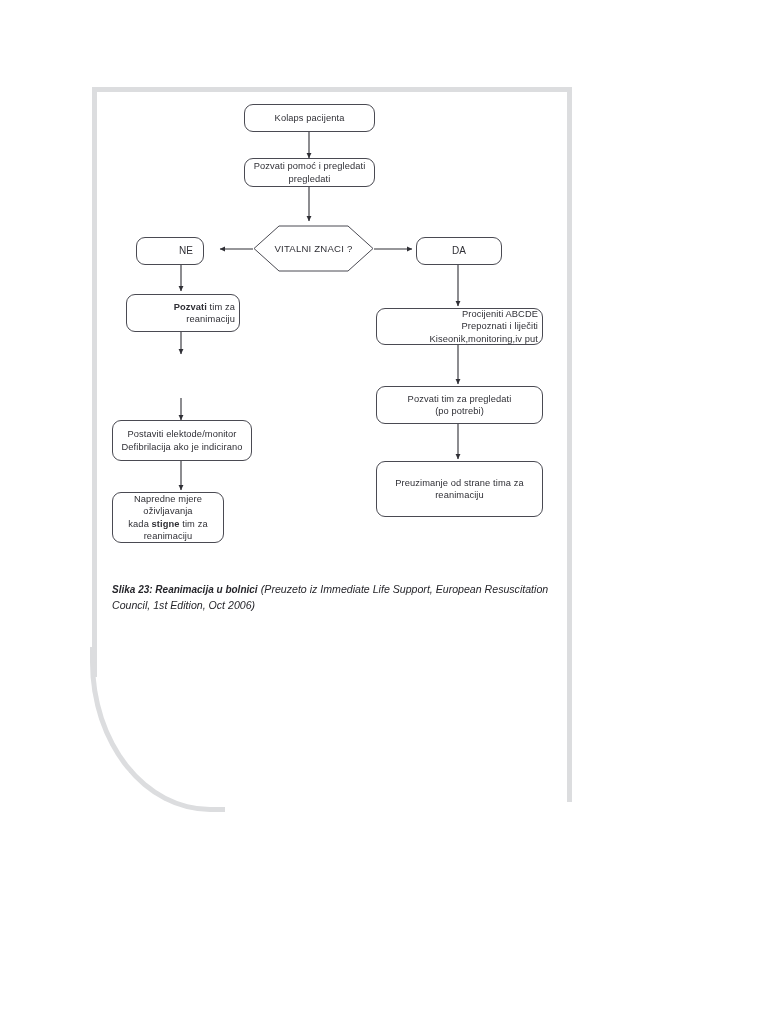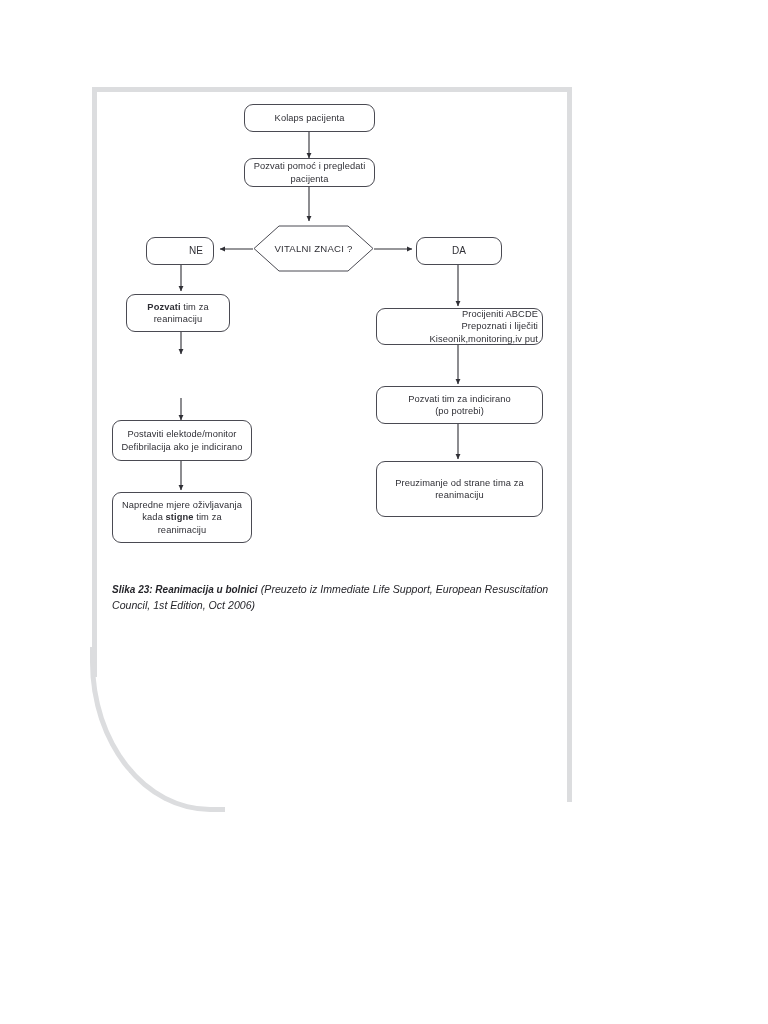--- a/index.html
+++ b/index.html
@@ -165,73 +165,73 @@
       </g>
     </svg>
 
     <div class="node" style="left:152px; top:17px; width:131px; height:28px;">
       <span class="txt">Kolaps pacijenta</span>
     </div>
 
     <div class="node" style="left:152px; top:71px; width:131px; height:29px;">
       <span class="txt">
         <span>Pozvati pomoć i pregledati</span><br>
-        <span>pacijenta</span>
+        <span>pregledati</span>
       </span>
     </div>
 
     <div class="diamond" style="left:161px; top:138px; width:121px; height:47px;">
       <svg width="121" height="47" viewBox="0 0 121 47" style="position:absolute;left:0;top:0;">
         <polygon points="26,1 95,1 120,23.5 95,46 26,46 1,23.5" fill="#ffffff" stroke="#4a4a52" stroke-width="1"></polygon>
       </svg>
       <span class="dlabel">VITALNI ZNACI ?</span>
     </div>
 
-    <div class="node" style="left:54px; top:150px; width:68px; height:28px; font-size:10px;padding-left:36px;">
+    <div class="node" style="left:44px; top:150px; width:68px; height:28px; font-size:10px;padding-left:36px;">
       <span class="txt">NE</span>
     </div>
 
     <div class="node" style="left:324px; top:150px; width:86px; height:28px; font-size:10px;">
       <span class="txt">DA</span>
     </div>
 
-    <div class="node" style="left:34px; top:207px; width:104px; height:38px;">
+    <div class="node" style="left:34px; top:207px; width:114px; height:38px;text-align:right;">
       <span class="txt">
         <b>Pozvati</b><span> tim za</span><br>
         <span>reanimaciju</span>
       </span>
     </div>
 
 
     <div class="node" style="left:20px; top:333px; width:140px; height:41px;text-align:center;">
       <span class="txt">
         <span>Postaviti  elektode/monitor</span><br>
         <span>Defibrilacija ako je indicirano</span>
       </span>
     </div>
 
-    <div class="node" style="left:20px; top:405px; width:140px; height:51px;">
+    <div class="node" style="left:20px; top:405px; width:112px; height:51px;">
       <span class="txt">
         <span>Napredne mjere oživljavanja</span><br>
         <span>kada </span><b>stigne</b><span> tim za</span><br>
         <span>reanimaciju</span>
       </span>
     </div>
 
     <div class="node" style="left:284px; top:221px; width:167px; height:37px;text-align:right;">
       <span class="txt">
         <span>Procijeniti ABCDE</span><br>
         <span>Prepoznati i liječiti</span><br>
         <span>Kiseonik,monitoring,iv put</span>
       </span>
     </div>
 
     <div class="node" style="left:284px; top:299px; width:167px; height:38px;">
       <span class="txt">
-        <span>Pozvati tim za indicirano</span><br>
+        <span>Pozvati tim za pregledati</span><br>
         <span>(po potrebi)</span>
       </span>
     </div>
 
     <div class="node" style="left:284px; top:374px; width:167px; height:56px;">
       <span class="txt">
         <span>Preuzimanje od strane tima za</span><br>
         <span>reanimaciju</span>
       </span>
     </div>

